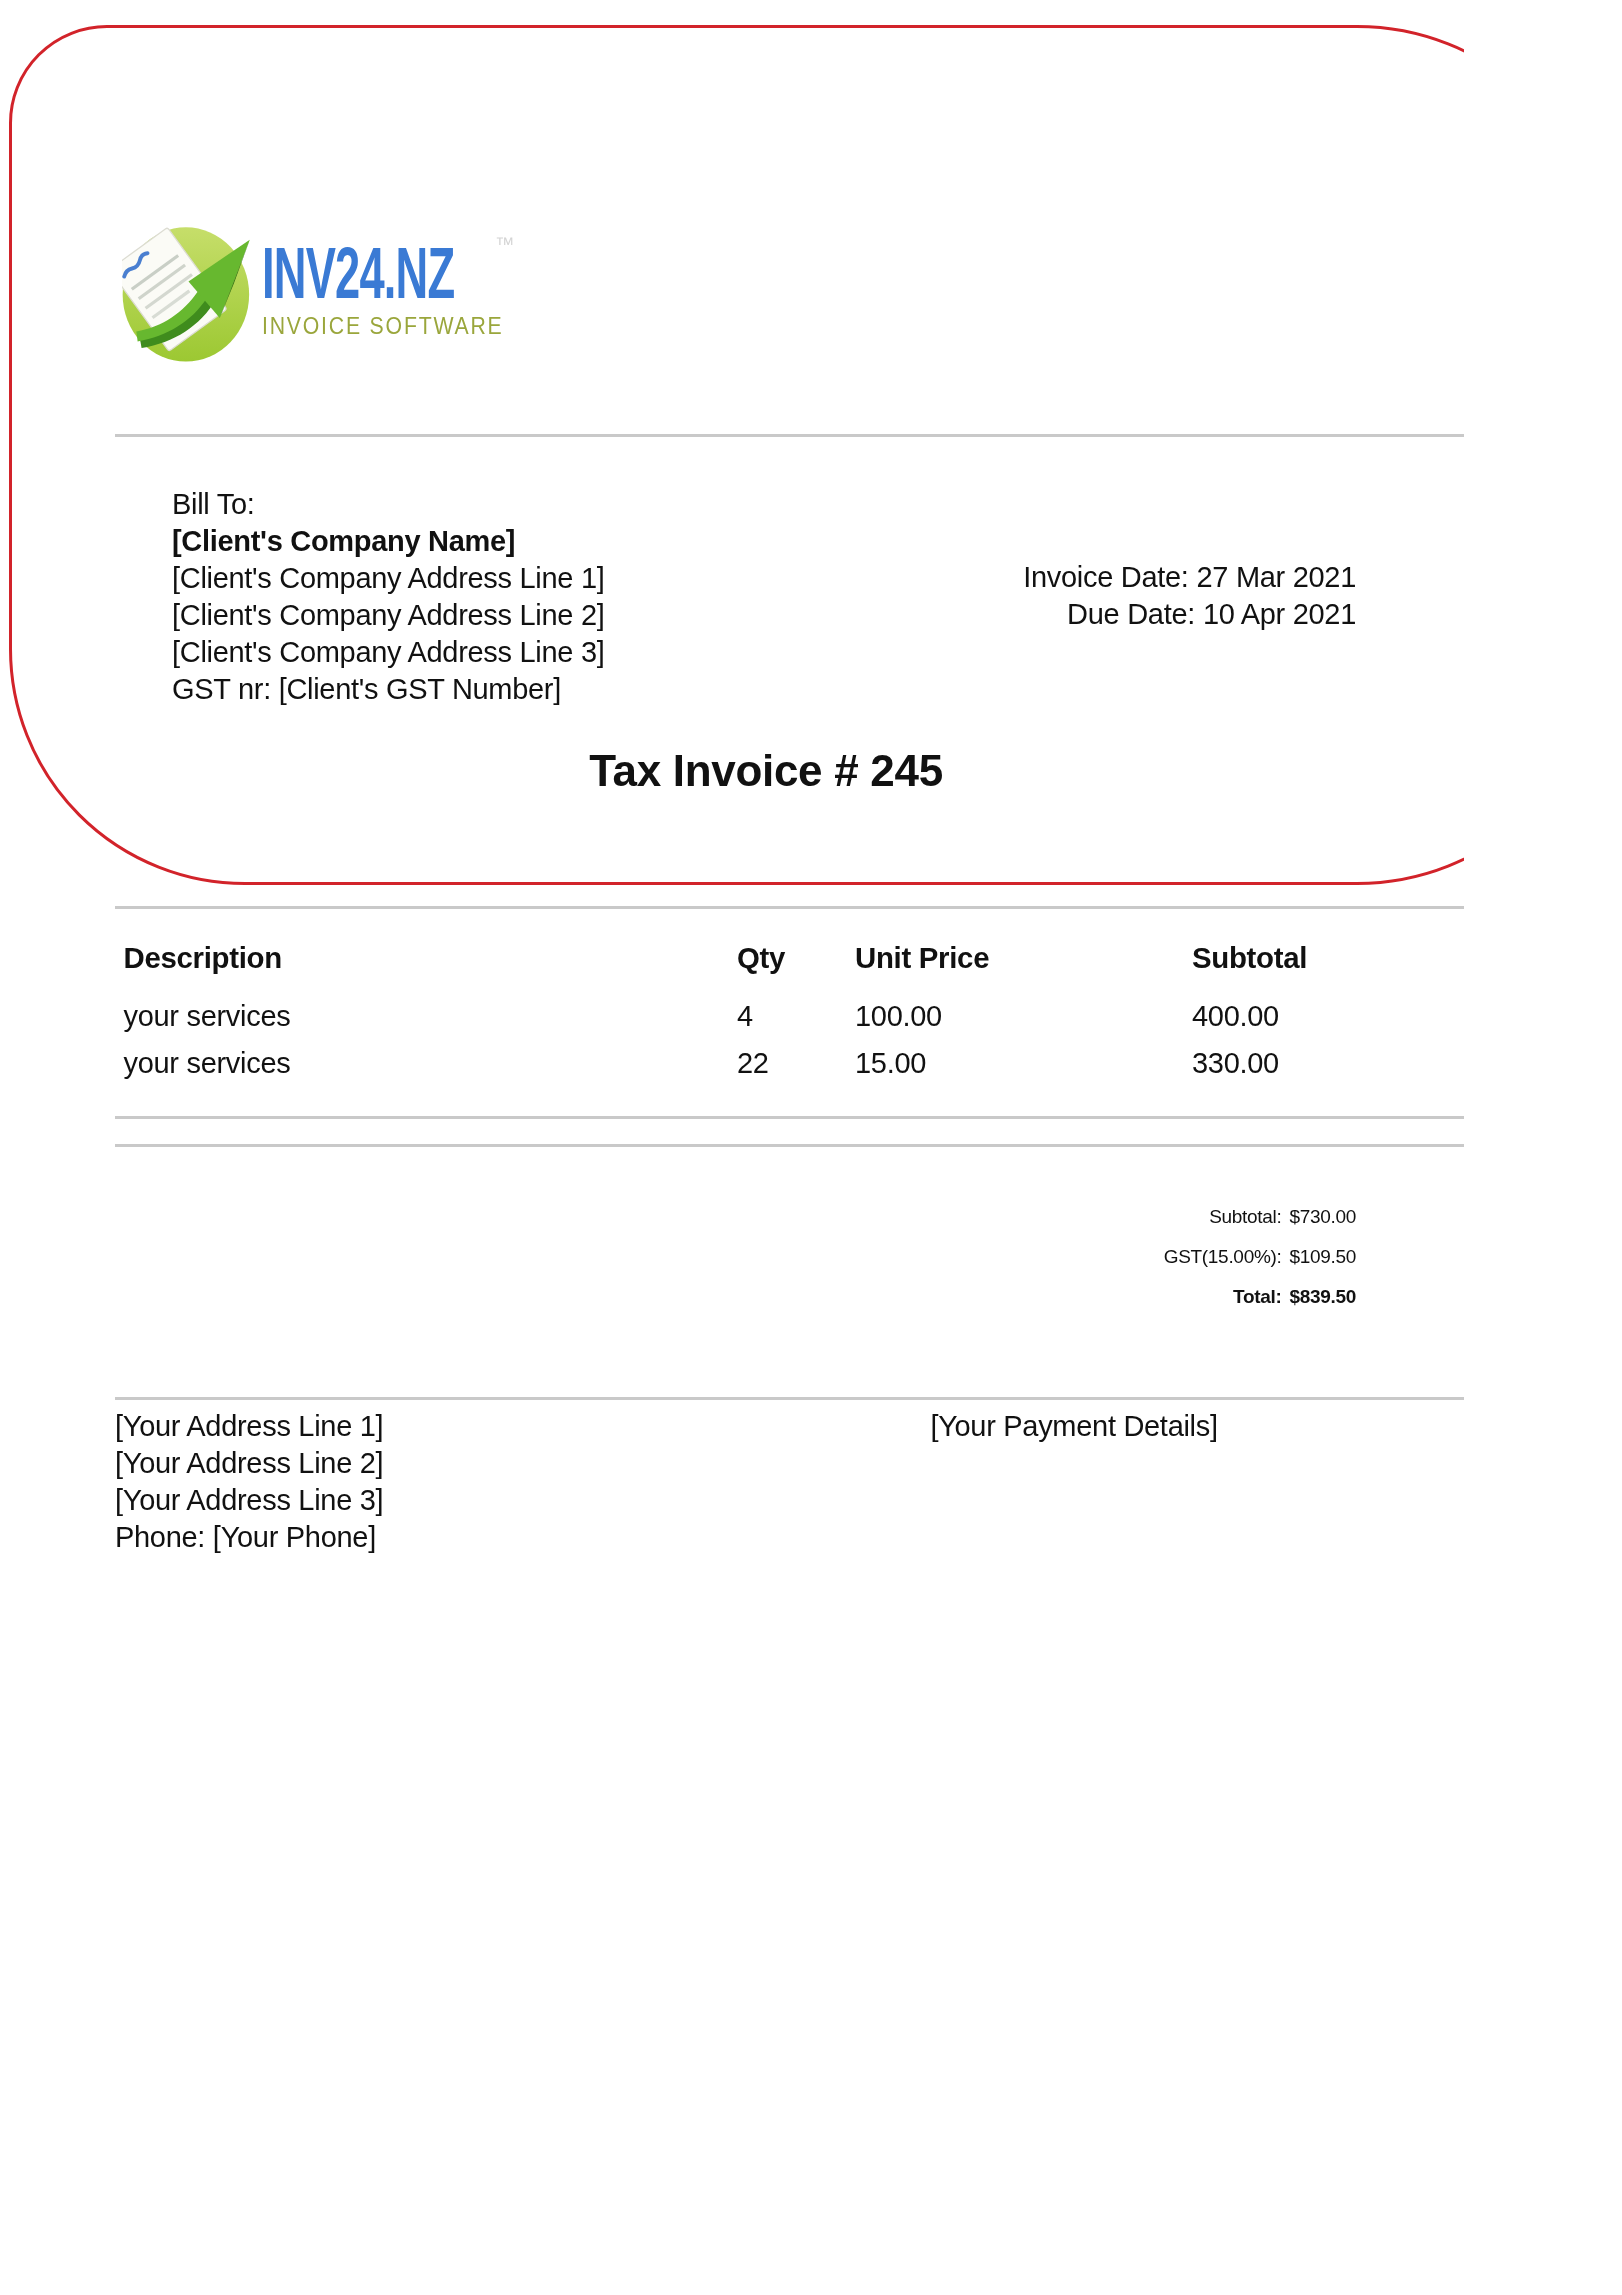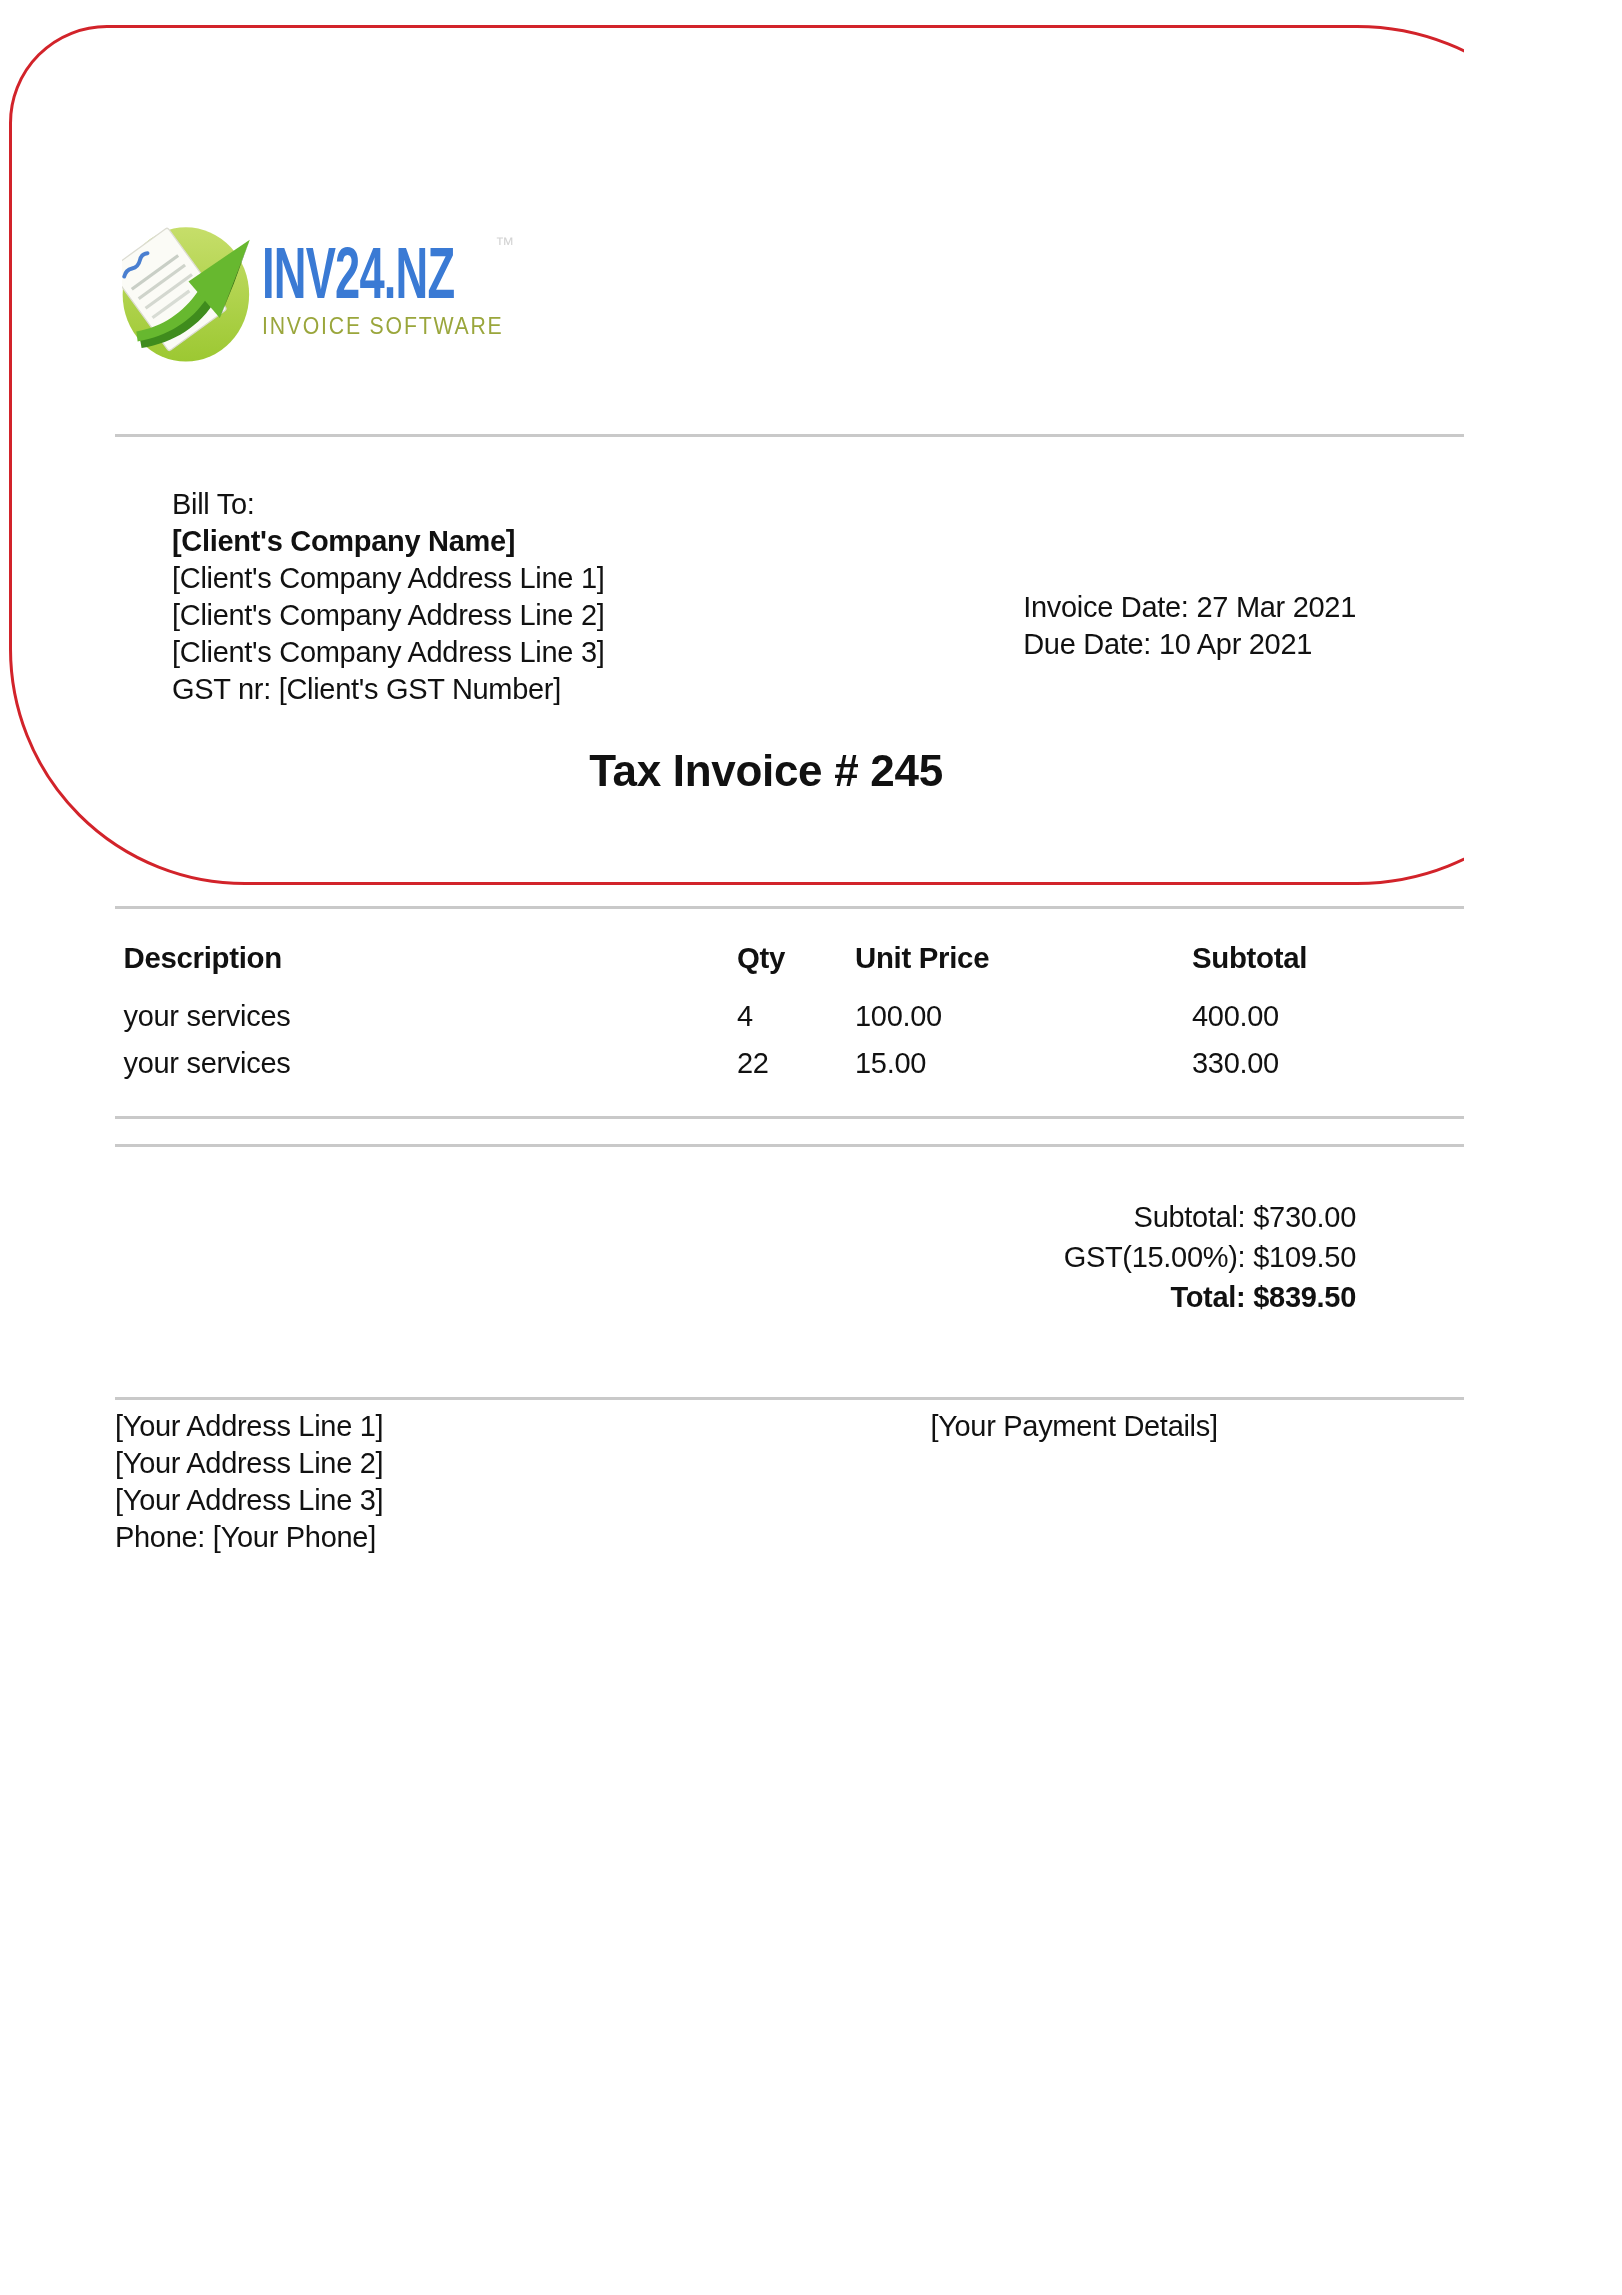--- a/index.html
+++ b/index.html
@@ -49,42 +49,42 @@
   .divider-2 { top: 906px; }
   .divider-3 { top: 1116px; }
   .divider-4 { top: 1144px; }
   .divider-5 { top: 1397px; }
 
   
   .bill-block { position: absolute; left: 124px; top: 486px; font-size: 29px; line-height: 37px; margin-left: 48px; }
   .bold { font-weight: bold; }
 
   
-  .dates-block { position: absolute; right: 108px; top: 589px; font-size: 29px; line-height: 37px; text-align: left; }
+  .dates-block { position: absolute; right: 108px; top: 559px; font-size: 29px; line-height: 37px; text-align: right; }
   .lbl { margin-right: 7.9px; }
 
   
   .doc-title {
     position: absolute; left: 0; top: 747px; width: 100%;
     text-align: center; font-size: 44px; font-weight: bold; line-height: 47px; padding-left: 34px;
   }
 
   
   .trow {
     position: absolute; left: 115px; width: 1403px;
     display: grid; grid-template-columns: 622px 118px 337px 326px;
   }
   .trow .cell-desc { padding-left: 8.5px; text-align: left; }
   .trow .cell-num { text-align: left; }
   .trow-head { top: 941px; font-size: 29.4px; font-weight: bold; line-height: 33px; }
   .trow-1 { top: 1000px; font-size: 29px; line-height: 33px; }
   .trow-2 { top: 1047px; font-size: 29px; line-height: 33px; }
 
   
-  .totals { position: absolute; right: 108px; top: 1197px; font-size: 29px; line-height: 40px; text-align: right; }
+  .totals { position: absolute; right: 108px; top: 1197px; font-size: 19px; line-height: 40px; text-align: right; }
 
   
   .footer {
     position: absolute; left: 115px; top: 1408px; width: 1403px;
     display: grid; grid-template-columns: 481px 625px 297px;
     font-size: 29px; line-height: 37px;
   }
   .fcol-company { padding-left: 8.5px; }
   .fcol-payment { text-align: right; padding-right: 3.3px; }
 </style>

